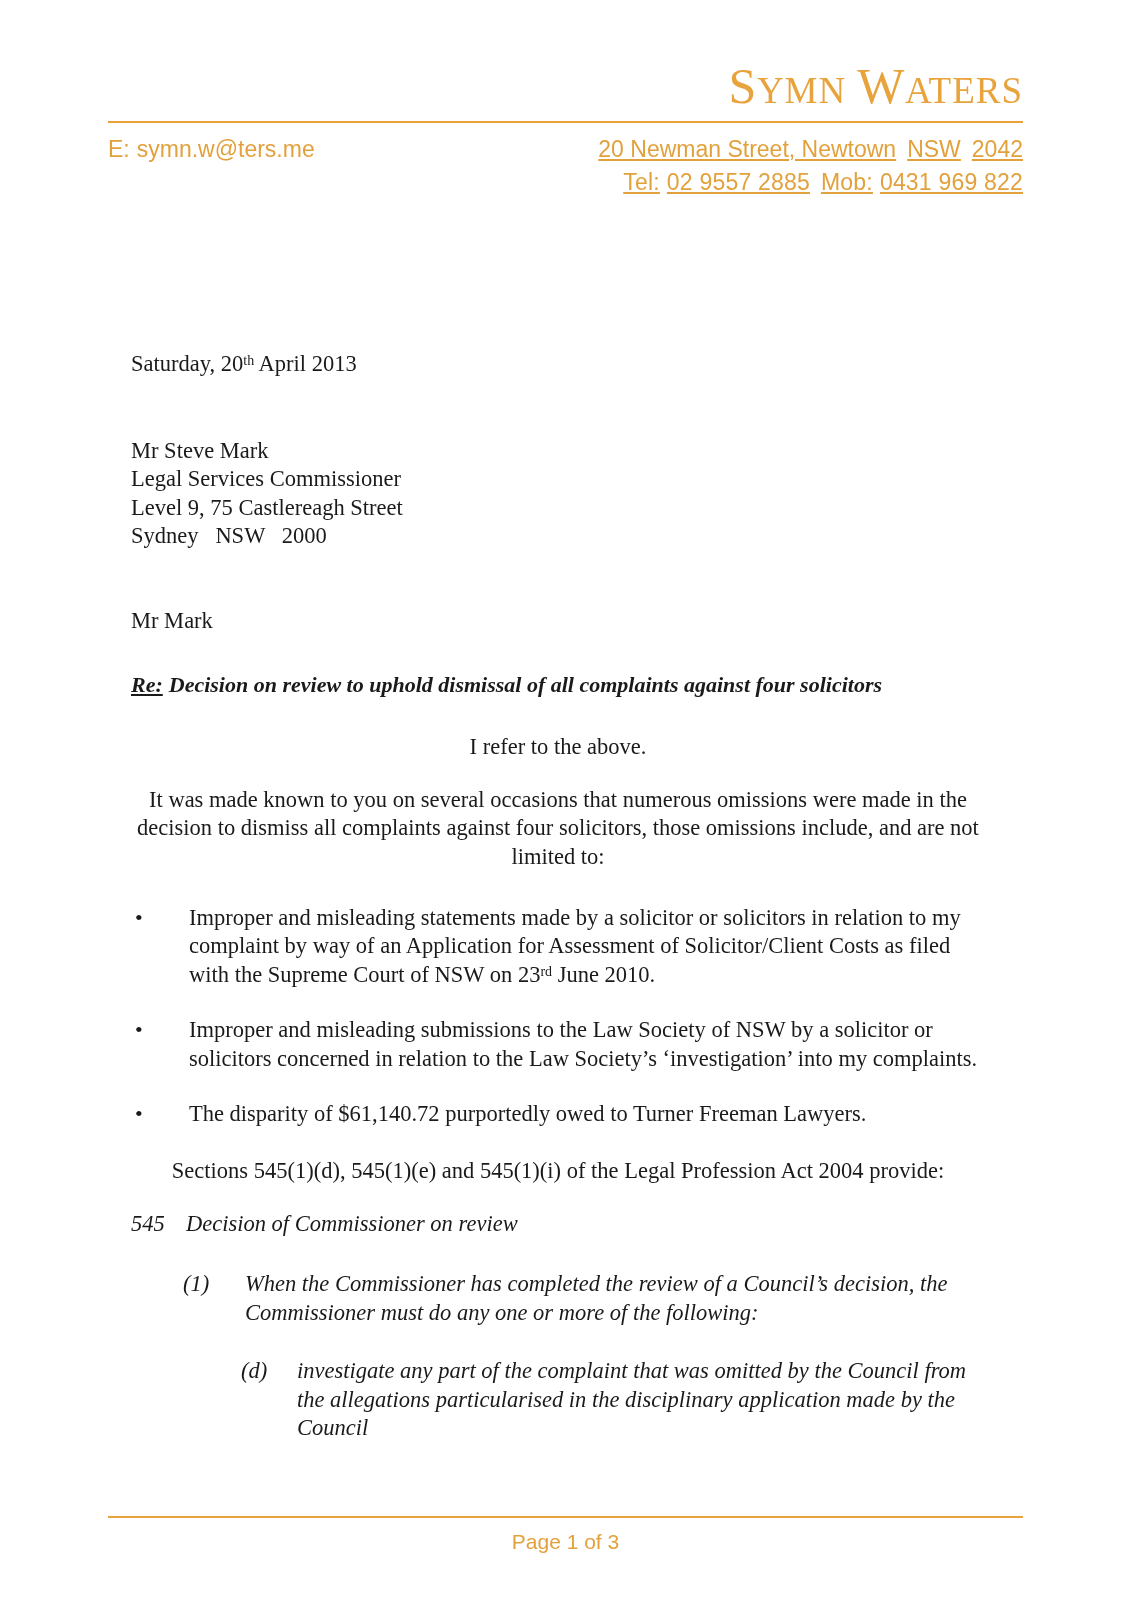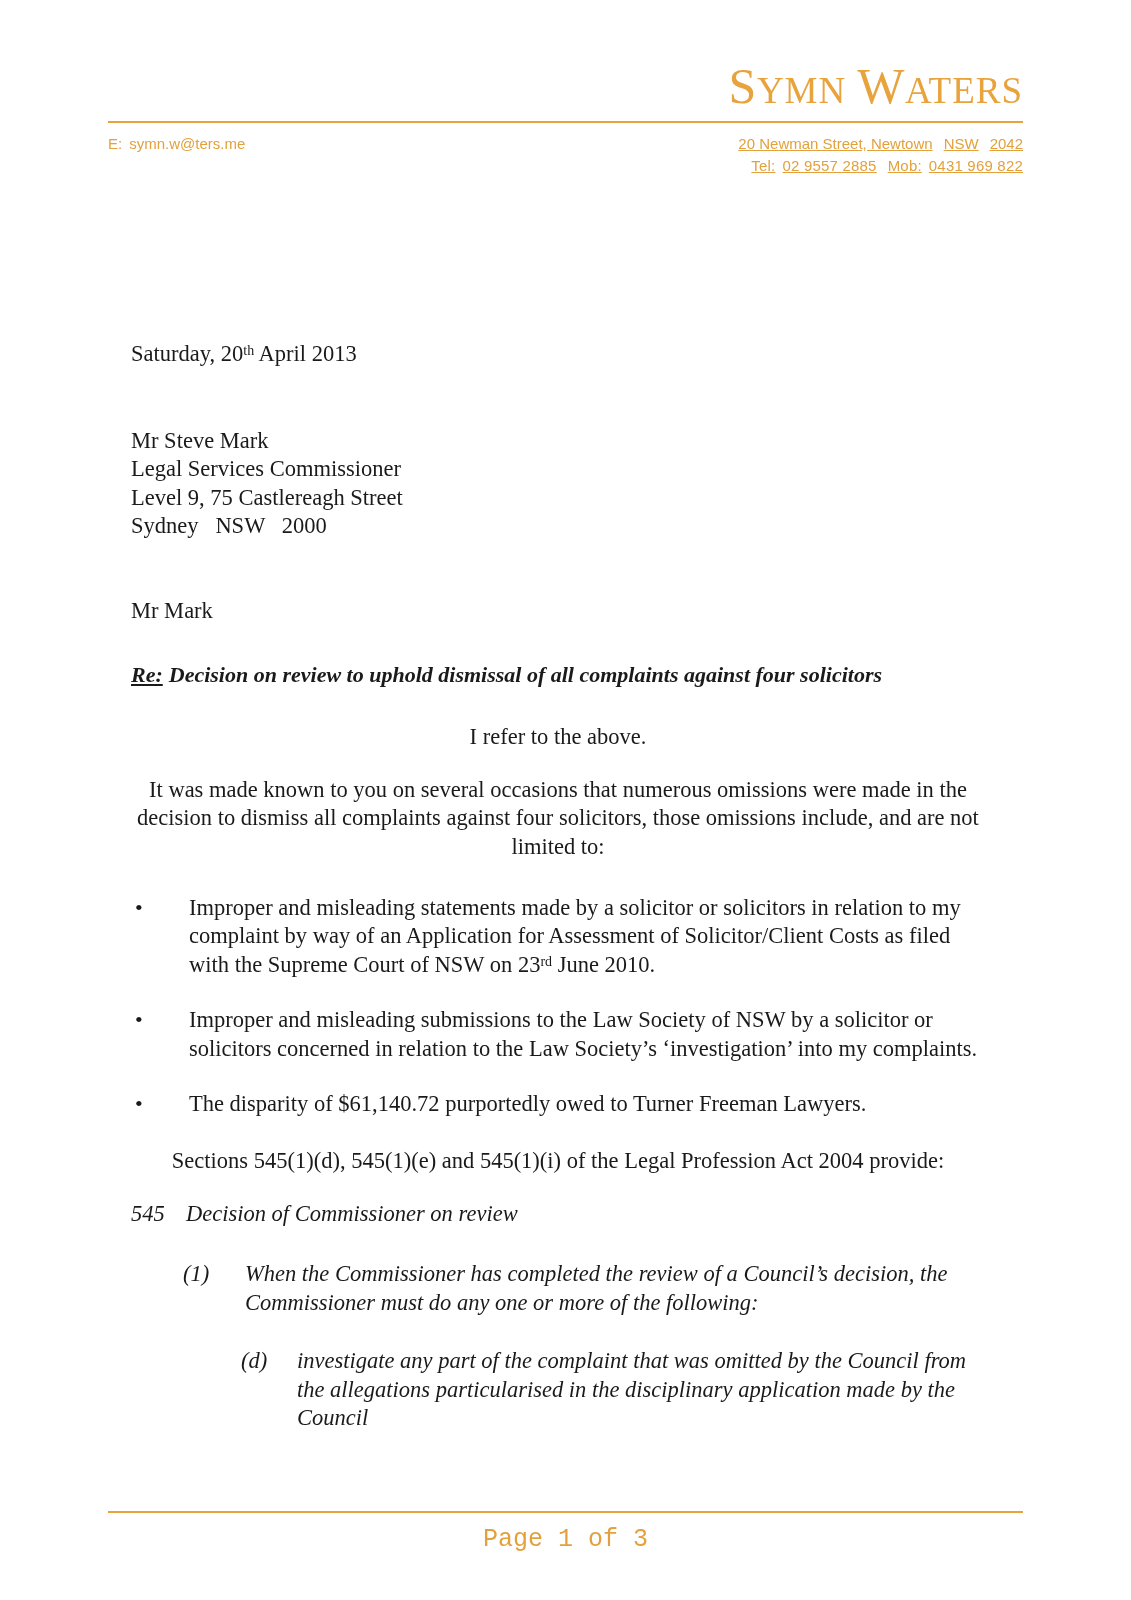--- a/index.html
+++ b/index.html
@@ -53,39 +53,39 @@
   .contact-row {
     display: flex;
     justify-content: space-between;
     align-items: flex-start;
     margin-top: 10px;
   }
   .contact-left,
   .contact-right {
     color: #E2A13C;
     font-family: "Liberation Sans", "DejaVu Sans", sans-serif;
-    font-size: 15px;
+    font-size: 23px;
     line-height: 1.45;
   }
   .contact-right {
     text-align: right;
     white-space: nowrap;
     text-decoration: underline;
   }
   .contact-right .line2 {
     letter-spacing: 0.2px;
   }
   .sp-wide { display: inline-block; width: 11px; }
   .sp-mid  { display: inline-block; width: 7px; }
 
   
   .body-area {
     position: absolute;
     left: 131px;
-    top: 328px;
+    top: 338px;
     width: 854px;
     font-size: 22.5px;
     line-height: 1.27;
   }
   .date-line {
     margin-bottom: 58px;
   }
   sup {
     font-size: 0.62em;
     vertical-align: 0.42em;
@@ -178,22 +178,22 @@
   }
   .foot-rule {
     height: 2px;
     background: #E8A33D;
     width: 100%;
   }
   .foot-text {
     margin-top: 12px;
     text-align: center;
     color: #E2A13C;
-    font-size: 25px;
-    font-family: Liberation Mono, monospace;
+    font-size: 21px;
+    font-family: Liberation Sans, sans-serif;
   }
 </style>
 </head>
 <body>
 
 <div class="page">
 
   <div class="letterhead">
 
     <div class="firm-name">

